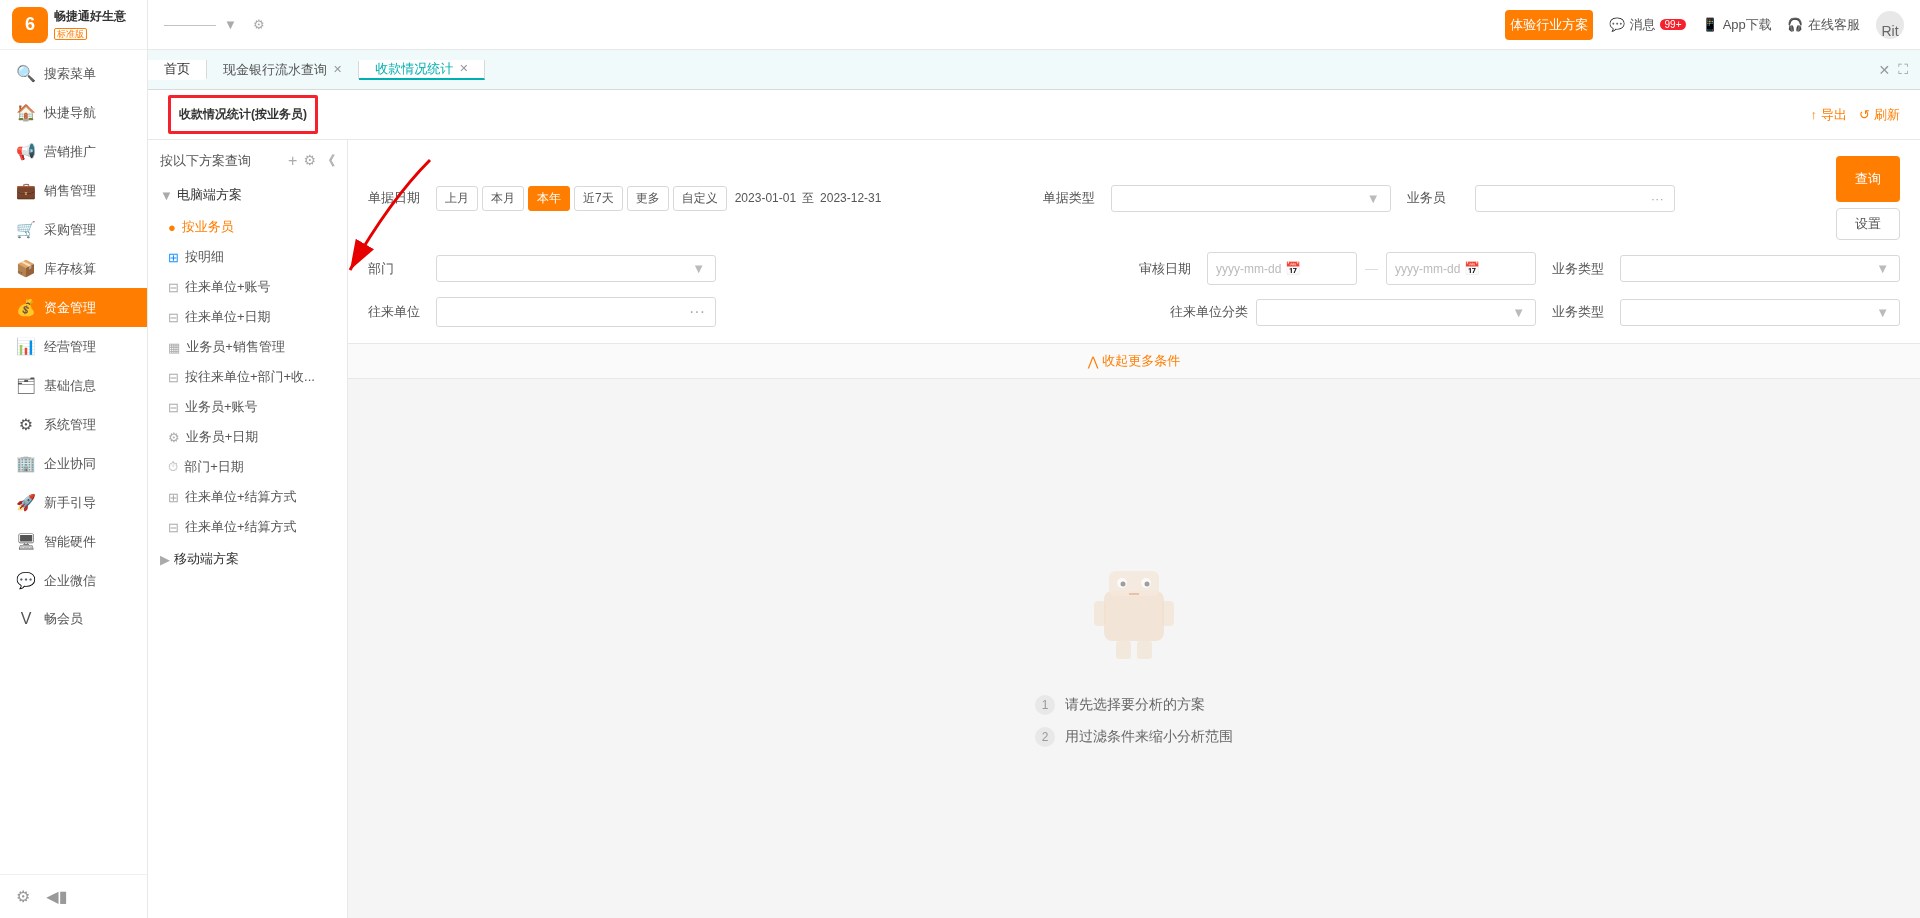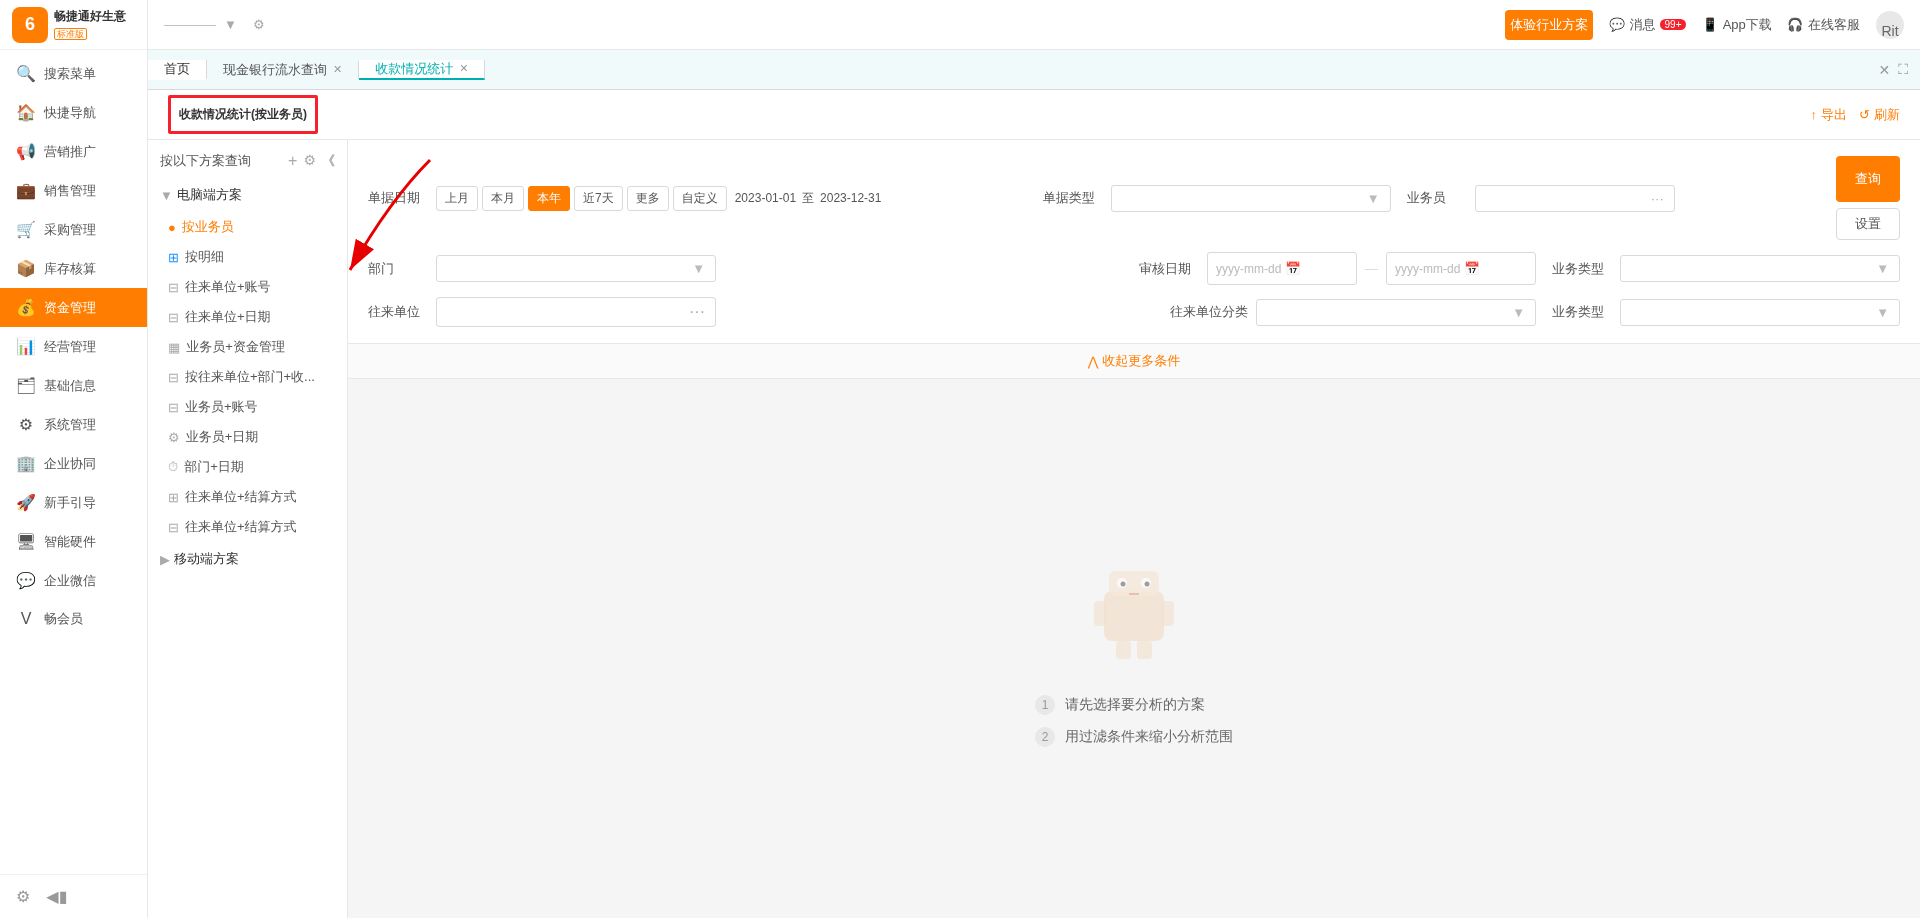--- a/index.html
+++ b/index.html
@@ -515,21 +515,21 @@
       <div class="tree-item">
         <span class="tree-item-icon" style="color:#aaa;">⊟</span>
         <span>往来单位+账号</span>
       </div>
       <div class="tree-item">
         <span class="tree-item-icon" style="color:#aaa;">⊟</span>
         <span>往来单位+日期</span>
       </div>
       <div class="tree-item">
         <span class="tree-item-icon" style="color:#aaa;">▦</span>
-        <span>业务员+资金管理</span>
+        <span>业务员+销售管理</span>
       </div>
       <div class="tree-item">
         <span class="tree-item-icon" style="color:#aaa;">⊟</span>
         <span>按往来单位+部门+收...</span>
       </div>
       <div class="tree-item">
         <span class="tree-item-icon" style="color:#aaa;">⊟</span>
         <span>业务员+账号</span>
       </div>
       <div class="tree-item">

